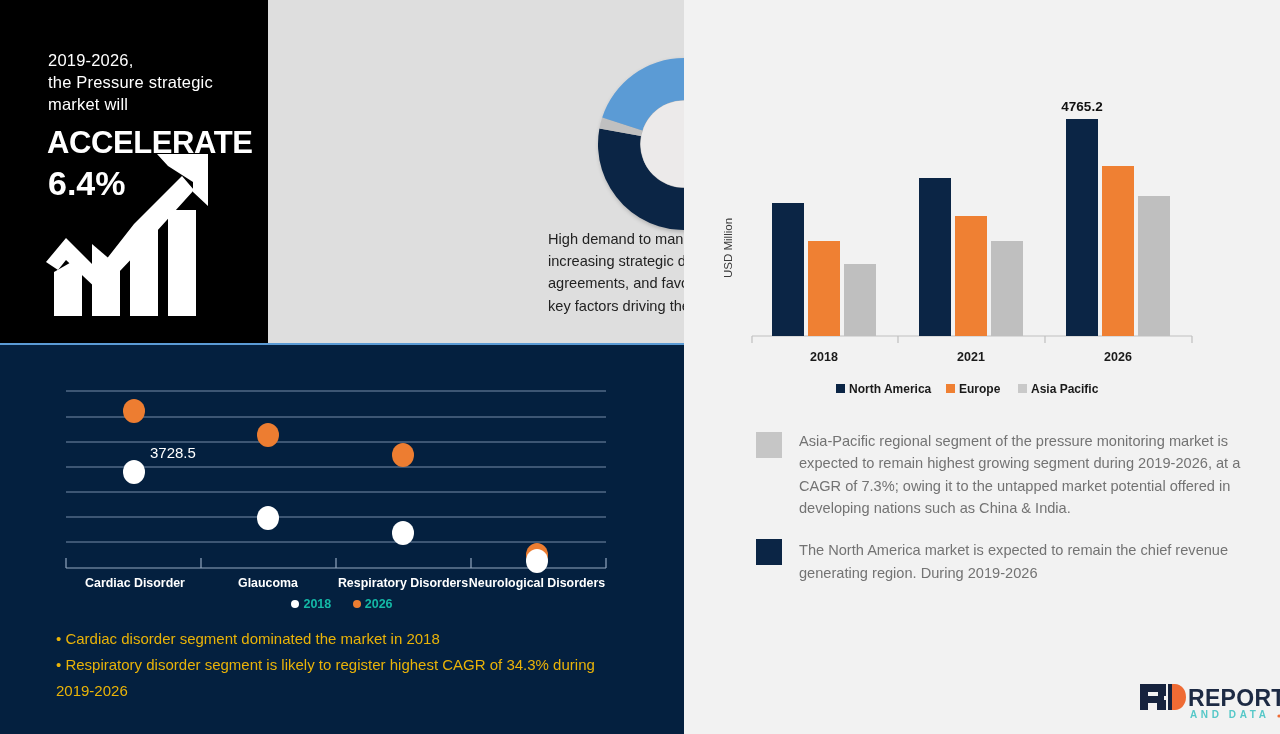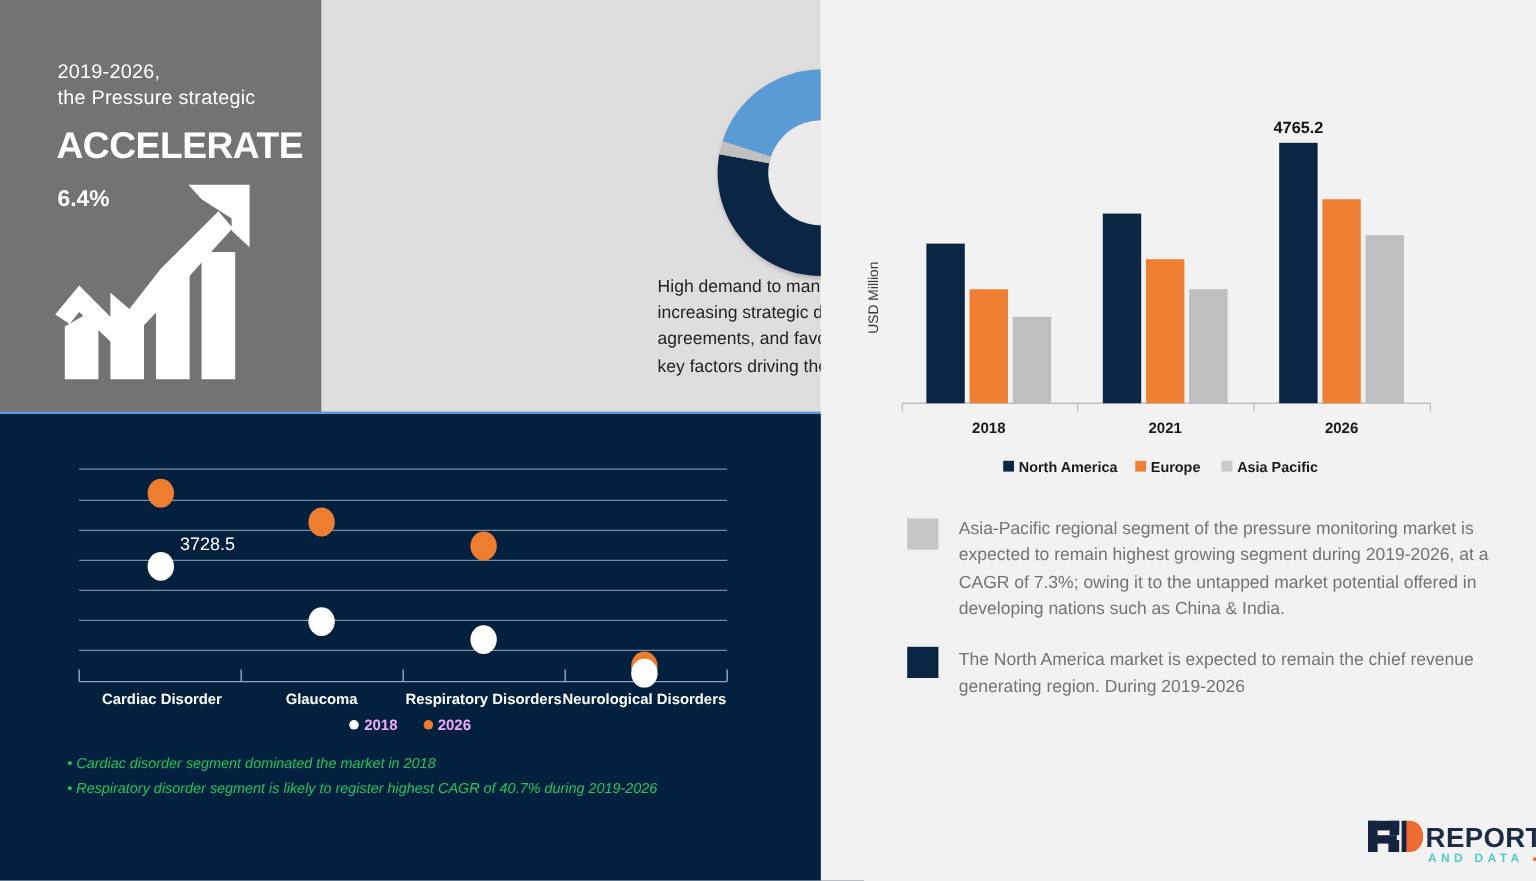--- a/index.html
+++ b/index.html
@@ -8,21 +8,21 @@
     font-family:"Liberation Sans", sans-serif;
     background:#f2f2f2;
     overflow:hidden;
     position:relative;
   }
   .root{position:absolute;inset:0;}
 
   
   .panel-orange{
     position:absolute;left:0;top:0;width:268px;height:345px;
-    background:#737373;
+    background:#000000;
   }
   .panel-gray{
     position:absolute;left:268px;top:0;width:416px;height:345px;
     background:#dedede;
   }
   .panel-navy{
     position:absolute;left:0;top:345px;width:720px;height:389px;
     background:#04203f;
   }
   .panel-right{
@@ -38,21 +38,21 @@
   .accel-text{
     position:absolute;left:48px;top:50px;width:220px;
     color:#ffffff;line-height:1.32;
   }
   .accel-l1{font-size:16.5px;font-weight:400;letter-spacing:.2px;}
   .accel-big{
     font-size:31px;font-weight:700;letter-spacing:-0.4px;line-height:1.05;
     margin:12px 0 2px -1px;
   }
   .accel-l3{font-size:16.5px;font-weight:400;}
-  .accel-pct{font-size:19px;font-weight:700;line-height:1.1;margin-top:19px;}
+  .accel-pct{font-size:34px;font-weight:700;line-height:1.1;margin-top:5px;}
 
   .growth-icon{position:absolute;left:42px;top:140px;width:195px;height:185px;}
 
   
   .donut-wrap{position:absolute;left:322px;top:55px;width:188px;height:178px;}
   .donut-wrap svg{display:block;filter:drop-shadow(1px 2px 2px rgba(0,0,0,.22));}
 
   .pct-block{position:absolute;left:516px;top:18px;width:160px;}
   .pct-num{
     font-size:44px;font-weight:700;color:#ed7d31;line-height:1;
@@ -65,33 +65,33 @@
   .gray-para{
     position:absolute;left:280px;top:228px;width:392px;
     font-size:14.6px;color:#222;line-height:1.52;
   }
 
   
   .dotplot{position:absolute;left:0;top:345px;width:684px;height:389px;}
   .dotplot svg{display:block;}
   .dot-legend{
     position:absolute;left:0;top:597px;width:684px;
-    text-align:center;color:#f0abfc;font-size:12.5px;font-weight:700;
+    text-align:center;color:#14b8a6;font-size:12.5px;font-weight:700;
   }
   .dot-legend span.lg{display:inline-block;margin:0 9px;}
   .lg-dot{
     display:inline-block;width:8px;height:8px;border-radius:50%;
     margin-right:4px;vertical-align:middle;position:relative;top:-1px;
   }
   .lg-dot.w{background:#ffffff;}
   .lg-dot.o{background:#ed7d31;}
 
   .navy-bullets{
     position:absolute;left:56px;top:626px;width:580px;
-    color:#22c55e;font-size:12px;line-height:1.72;font-style:italic;
+    color:#eab308;font-size:15px;line-height:1.72;
   }
 
   
   .barchart{position:absolute;left:740px;top:88px;width:500px;height:310px;}
   .barchart svg{display:block;}
 
   
   .notes{position:absolute;left:756px;top:430px;width:500px;}
   .note{display:flex;align-items:flex-start;margin-bottom:20px;}
   .note-sw{
@@ -109,20 +109,21 @@
 </style>
 </head>
 <body>
 
 <div class="root">
 
   <div class="panel-orange">
     <div class="accel-text">
       <div class="accel-l1">2019-2026,</div>
       <div class="accel-l1">the Pressure strategic</div>
+      <div class="accel-l1">market will</div>
       <div class="accel-big">ACCELERATE</div>
       <div class="accel-pct">6.4%</div>
     </div>
 
     <div class="growth-icon">
       <svg viewBox="0 0 195 185" width="195" height="185" aria-hidden="true">
         <g fill="#ffffff">
 
           <path d="M12 132 L12 176 L40 176 L40 116 Z"></path>
           <path d="M50 104 L50 176 L78 176 L78 128 Z"></path>
@@ -217,21 +218,21 @@
       </svg>
     </div>
 
     <div class="dot-legend" style="top:252px;">
       <span class="lg"><i class="lg-dot w"></i><span>2018</span></span>
       <span class="lg"><i class="lg-dot o"></i><span>2026</span></span>
     </div>
 
     <div class="navy-bullets" style="top:281px;">
       <div>• Cardiac disorder  segment dominated the market in 2018</div>
-      <div>• Respiratory disorder  segment is likely to register highest CAGR of 40.7% during 2019-2026</div>
+      <div>• Respiratory disorder  segment is likely to register highest CAGR of 34.3% during 2019-2026</div>
     </div>
   </div>
 
   <div class="panel-right">
 
     <div class="barchart" style="left:24px;top:88px;">
       <svg viewBox="0 0 500 310" width="500" height="310" aria-hidden="true">
 
         <text transform="translate(24,160) rotate(-90)" text-anchor="middle" fill="#3a3a3a" font-family="Liberation Sans, sans-serif" font-size="11.5">USD Million</text>
 

